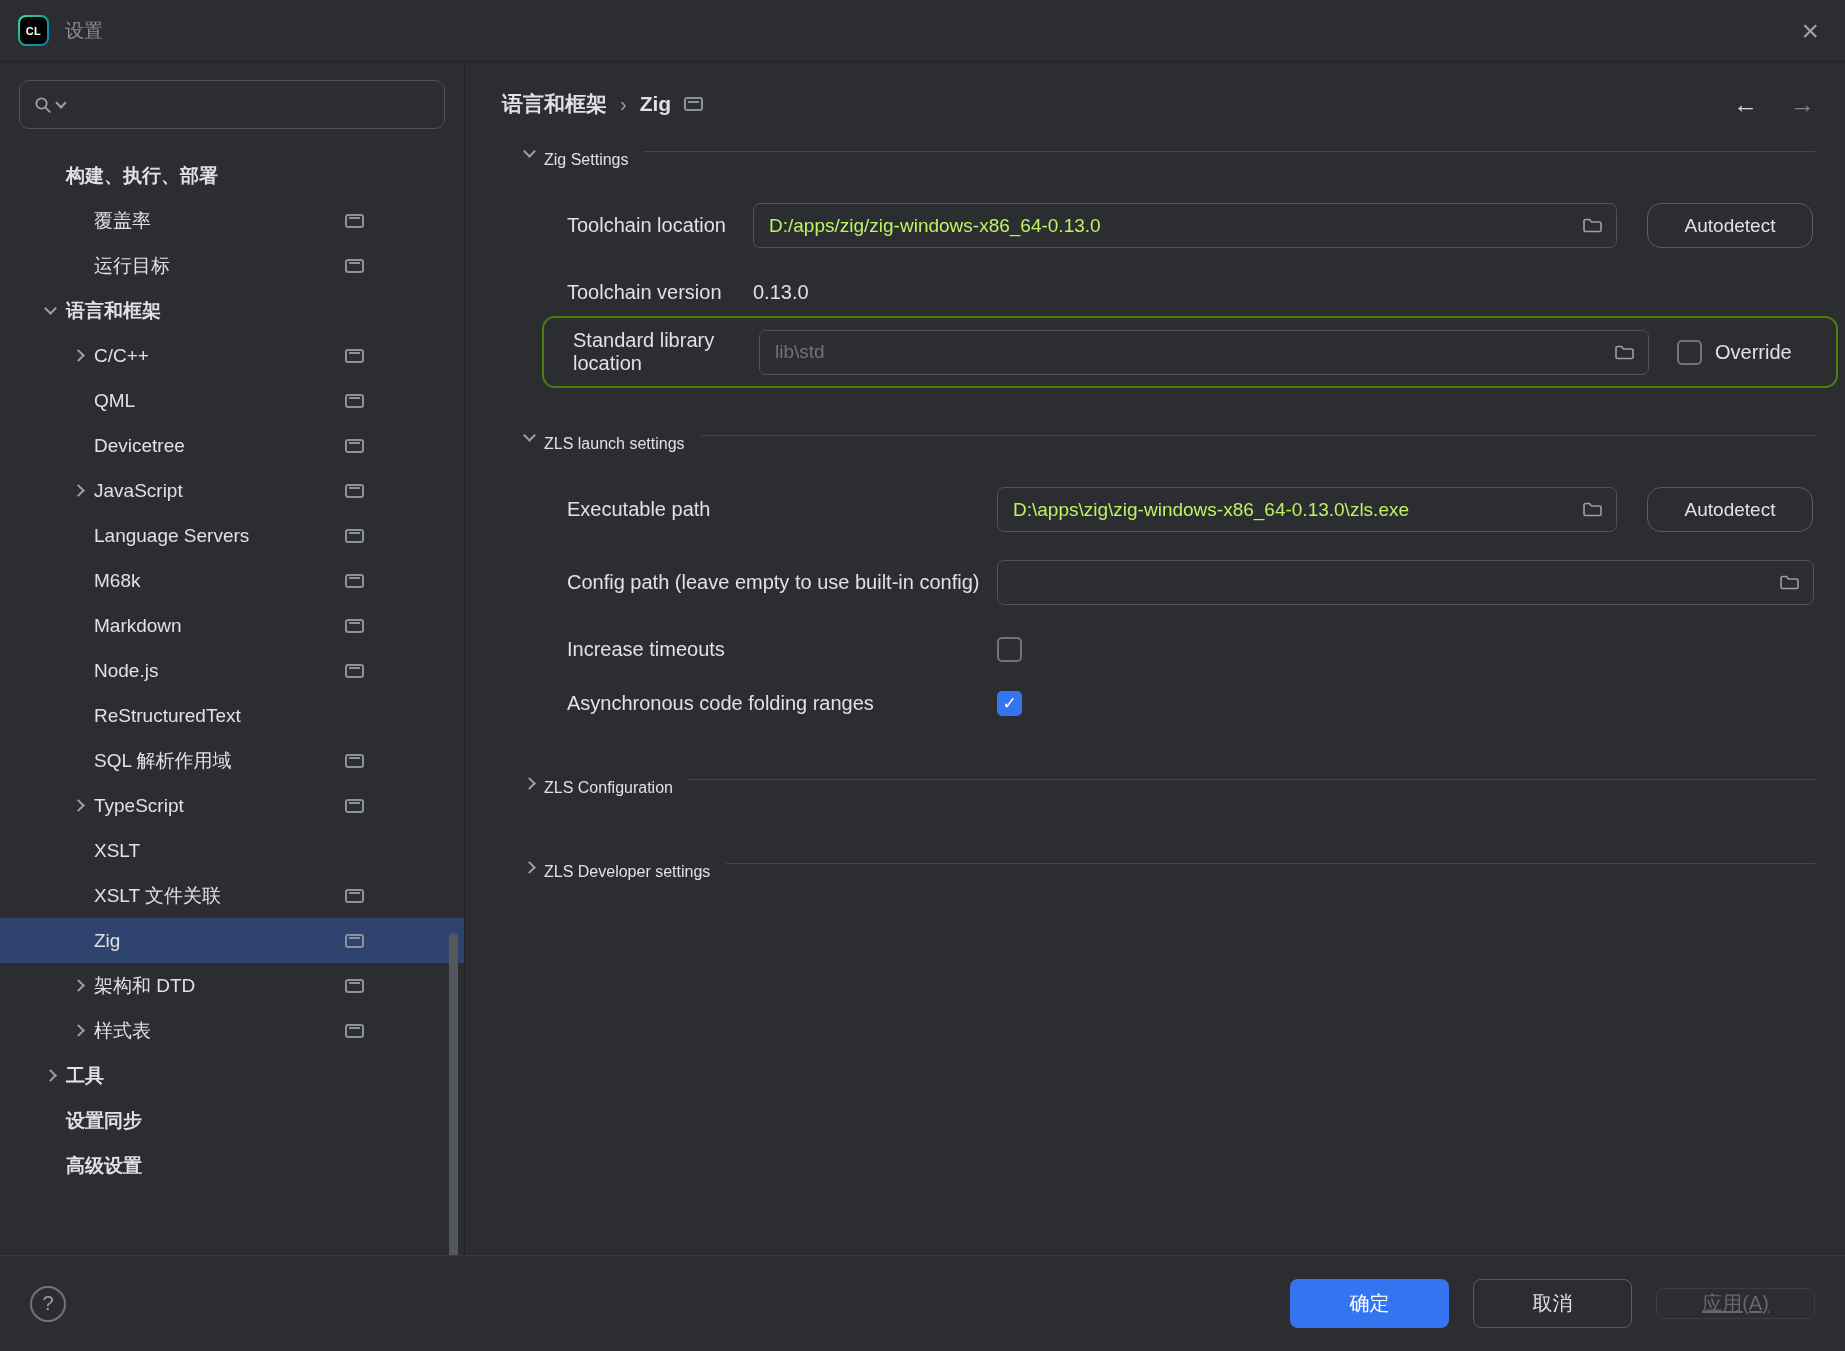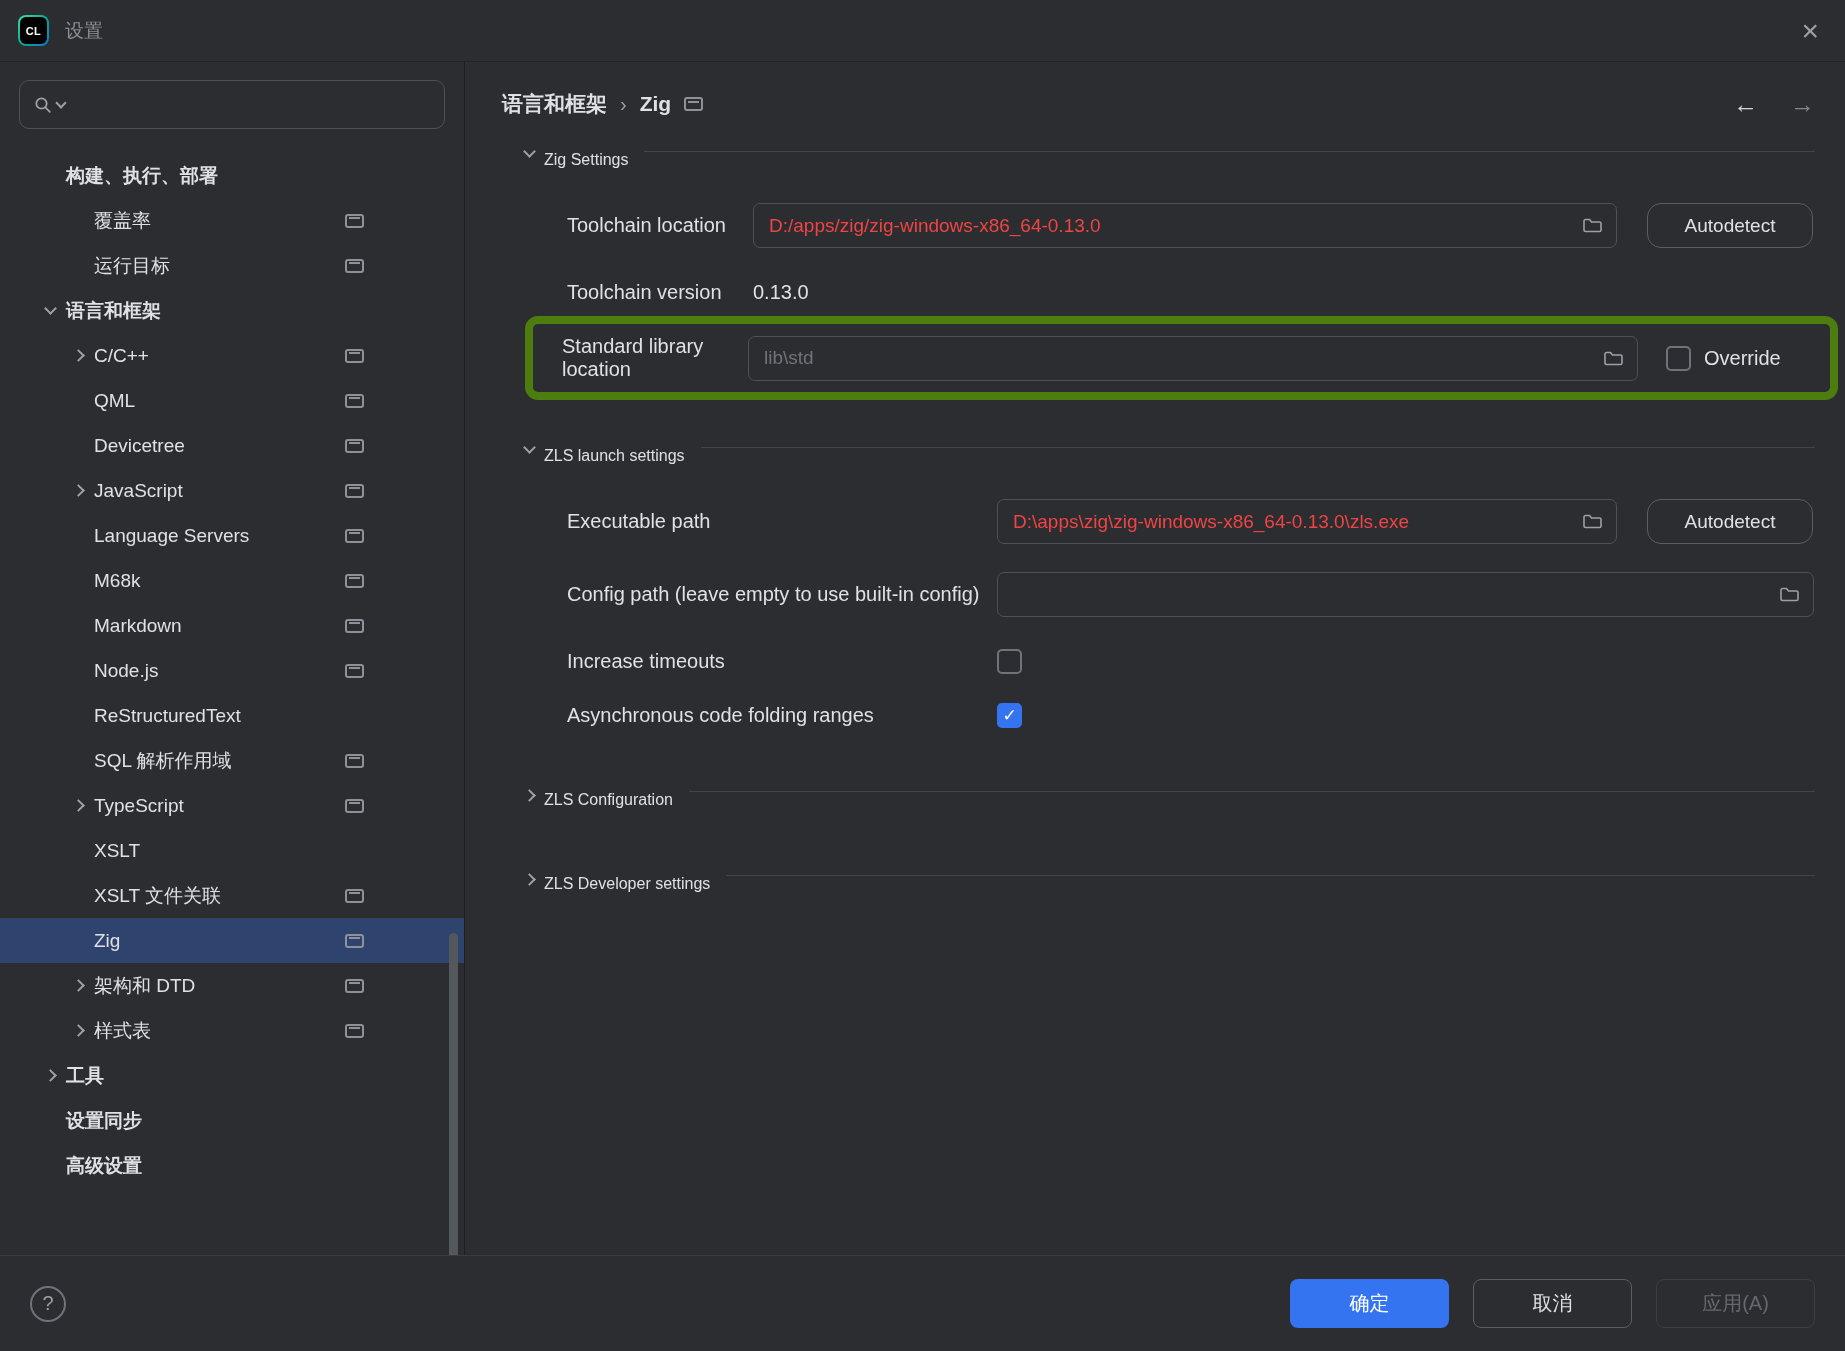--- a/index.html
+++ b/index.html
@@ -64,57 +64,57 @@
 
   .section-head { display:flex; align-items:flex-start; font-size:16px; margin-left:12px; height:28px; cursor:pointer; }
   .section-head .chev { width:30px; }
   .section-head .rule { flex:1; height:1px; background:#43454A; margin-left:16px; }
 
   .frow { display:flex; align-items:center; padding-left:65px; }
   .flabel { width:186px; flex:none; font-size:20px; }
   .flabel.wide { width:430px; }
   .field { height:45px; border:1px solid #4E5157; border-radius:7px; background:#2B2D30;
            display:flex; align-items:center; padding:0 13px; }
-  .field input { flex:1; background:none; border:none; outline:none; color:#ef4444;
+  .field input { flex:1; background:none; border:none; outline:none; color:#bef264;
                  font-family:"Liberation Sans",sans-serif; font-size:19px; min-width:0; }
   .field input::placeholder { color:#6F737A; }
   .folder { flex:none; margin-left:10px; display:flex; cursor:pointer; }
   .w864 { width:864px; } .w890 { width:890px; } .w620 { width:620px; } .w817 { width:817px; }
   .btn { height:45px; border:1px solid #5A5D63; border-radius:14px; background:#2B2D30;
          color:#DFE1E5; font-family:"Liberation Sans",sans-serif; font-size:19px; cursor:pointer; }
   .autodetect { margin-left:30px; width:166px; flex:none; }
   .value { font-size:20px; }
 
   .checkbox { width:25px; height:25px; border:2px solid #6F737A; border-radius:5px;
               display:flex; align-items:center; justify-content:center;
               color:#fff; font-size:17px; flex:none; cursor:pointer; }
   .checkbox.checked { background:#3574F0; border-color:#3574F0; }
 
-  .highlight-wrap { margin:4px -23px 0 23px; border:8px solid #4d7c0f; border-radius:13px;
+  .highlight-wrap { margin:4px -23px 0 40px; border:2px solid #4d7c0f; border-radius:13px;
                     padding:11px 20px 11px 29px; display:flex; align-items:center; }
   .ovr { display:flex; align-items:center; gap:13px; margin-left:28px; }
   .ovr-label { font-size:20px; }
 
   .mt27 { margin-top:27px; } .mt24 { margin-top:24px; } .mt28 { margin-top:28px; }
   .mt47 { margin-top:47px; } .mt14 { margin-top:14px;align-items:center; } .mt56 { margin-top:56px; }
   .h40 { height:40px; }
 
   
   .footer { flex:none; height:96px; border-top:1px solid #393B40; display:flex;
             align-items:center; padding:0 30px; gap:24px; }
   .help { width:36px; height:36px; border:2px solid #6F737A; border-radius:50%;
           display:flex; align-items:center; justify-content:center;
           color:#9DA0A8; font-size:20px; cursor:pointer; }
   .spacer { flex:1; }
   .btn-primary { width:159px; height:49px; border:none; border-radius:8px; background:#3574F0;
                  color:#fff; font-family:"Liberation Sans",sans-serif; font-size:20px; cursor:pointer; }
   .btn-sec { width:159px; height:49px; border:1px solid #5A5D63; border-radius:8px; background:none;
              color:#DFE1E5; font-family:"Liberation Sans",sans-serif; font-size:20px; cursor:pointer; }
-  .btn-disabled { width:159px; height:49px; border:1px solid #3C3E42; border-radius:8px; background:none;
-                  color:#66686D; font-family:"Liberation Sans",sans-serif; font-size:20px; }
+  .btn-disabled { width:159px; height:31px; border:1px solid #3C3E42; border-radius:8px; background:none;
+                  color:#66686D; font-family:"Liberation Sans",sans-serif; font-size:20px;text-decoration:underline; }
 </style>
 </head>
 <body>
 
 <div class="app">
 
   <div class="titlebar">
     <div class="logo">CL</div>
     <div class="win-title">设置</div>
     <div class="close-btn">×</div>

